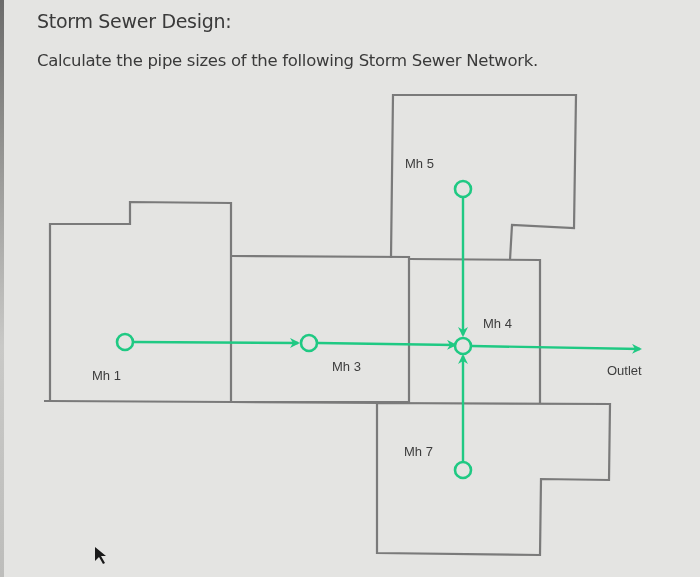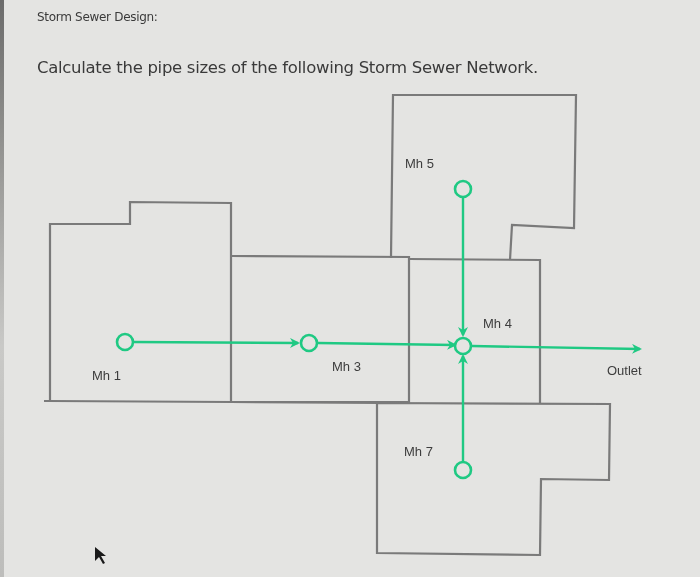--- a/index.html
+++ b/index.html
@@ -8,25 +8,25 @@
       background: #e4e4e2;
       position: relative;
       font-family: "Liberation Sans", sans-serif;
     }
     .left-edge {
       position: absolute; left: 0; top: 0; width: 4px; height: 577px;
       background: linear-gradient(to bottom, #6b6b6b 0%, #8a8a88 20%, #c9c9c7 60%, #bdbdbb 100%);
     }
     .title {
       position: absolute; left: 37px; top: 10px;
-      font-size: 12px; color: #3a3a3a;
+      font-size: 19px; color: #3a3a3a;
       font-family: "DejaVu Sans", sans-serif; letter-spacing: -0.3px;
     }
     .subtitle {
-      position: absolute; left: 37px; top: 58px;
+      position: absolute; left: 37px; top: 51px;
       font-size: 16.5px; color: #3a3a3a;
       font-family: "DejaVu Sans", sans-serif; letter-spacing: -0.3px;
     }
     svg.diagram { position: absolute; left: 0; top: 0; }
     .lbl { font-family: "Liberation Sans", sans-serif; font-size: 13px; fill: #3d3d3d; }
     .cursor { position: absolute; left: 94px; top: 546px; }
   </style>
 </head>
 <body>
 

